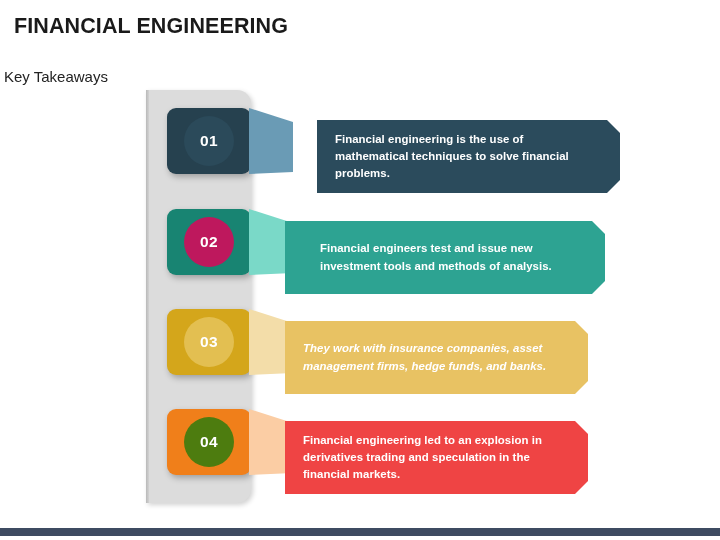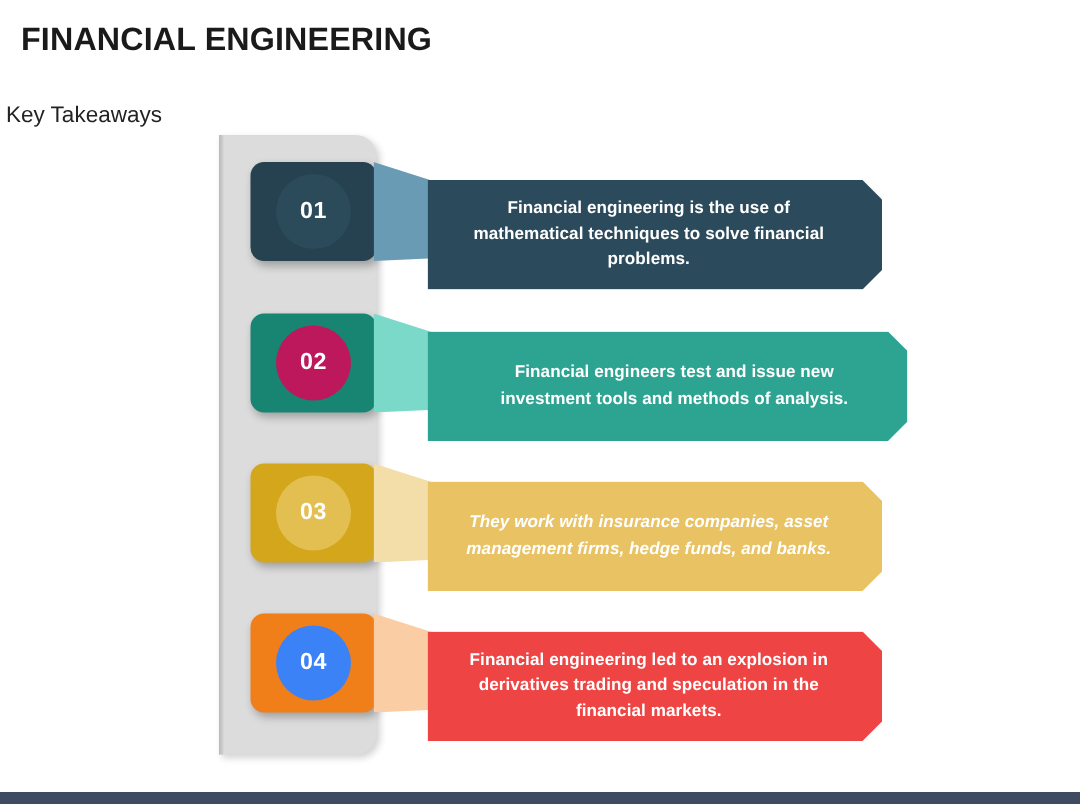--- a/index.html
+++ b/index.html
@@ -58,21 +58,20 @@
     background: linear-gradient(to right, #b9b9b9, #d2d2d2);
   }
 
   
   .row {
     position: absolute;
     left: 0;
     top: 0;
     width: 596px;
     height: 110px;
-    text-align: center;
   }
 
   
   .num-tile {
     position: absolute;
     left: 167px;
     top: 18px;
     width: 84px;
     height: 66px;
     border-radius: 9px;
@@ -149,21 +148,21 @@
 <div class="backdrop" style="background: rgb(220, 220, 220);"></div>
 <div class="backdrop-edge"></div>
 
 <div class="row" id="row-0" style="top: 90px;">
   <div class="num-tile" style="background: rgb(38, 65, 79);">
     <div class="num-circle" style="background: rgb(43, 74, 90);">
       <span class="num-text">01</span>
     </div>
   </div>
   <div class="connector" style="background: rgb(106, 155, 181);"></div>
-  <div class="banner" style="background: rgb(43, 75, 92);">
+  <div class="banner" style="background: rgb(43, 75, 92); margin-left: 32px;">
     <span class="banner-text">Financial engineering is the use of mathematical techniques to solve financial problems.</span>
   </div>
 </div>
 
 <div class="row" id="row-1" style="top: 191px;">
   <div class="num-tile" style="background: rgb(24, 132, 114);">
     <div class="num-circle" style="background: #be185d;">
       <span class="num-text">02</span>
     </div>
   </div>
@@ -180,21 +179,21 @@
     </div>
   </div>
   <div class="connector" style="background: rgb(243, 221, 169);"></div>
   <div class="banner" style="background: rgb(232, 194, 99); font-style: italic;">
     <span class="banner-text">They work with insurance companies, asset management firms, hedge funds, and banks.</span>
   </div>
 </div>
 
 <div class="row" id="row-3" style="top: 391px;">
   <div class="num-tile" style="background: rgb(240, 127, 26);">
-    <div class="num-circle" style="background: #3b82f6;">
+    <div class="num-circle" style="background: #4d7c0f;">
       <span class="num-text">04</span>
     </div>
   </div>
   <div class="connector" style="background: rgb(251, 205, 164);"></div>
   <div class="banner" style="background: #ef4444;">
     <span class="banner-text">Financial engineering led to an explosion in derivatives trading and speculation in the financial markets.</span>
   </div>
 </div>
 
 <div class="bottom-bar" style="background: rgb(62, 75, 97);"></div>

